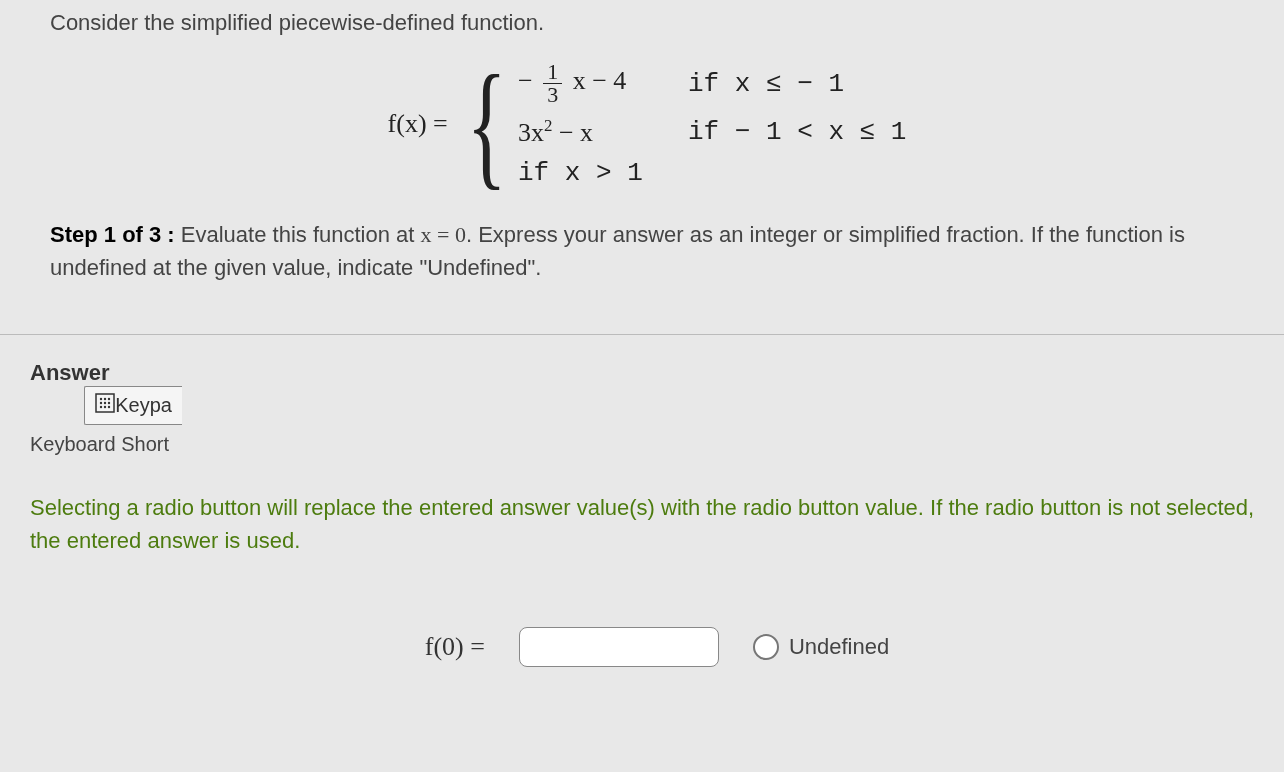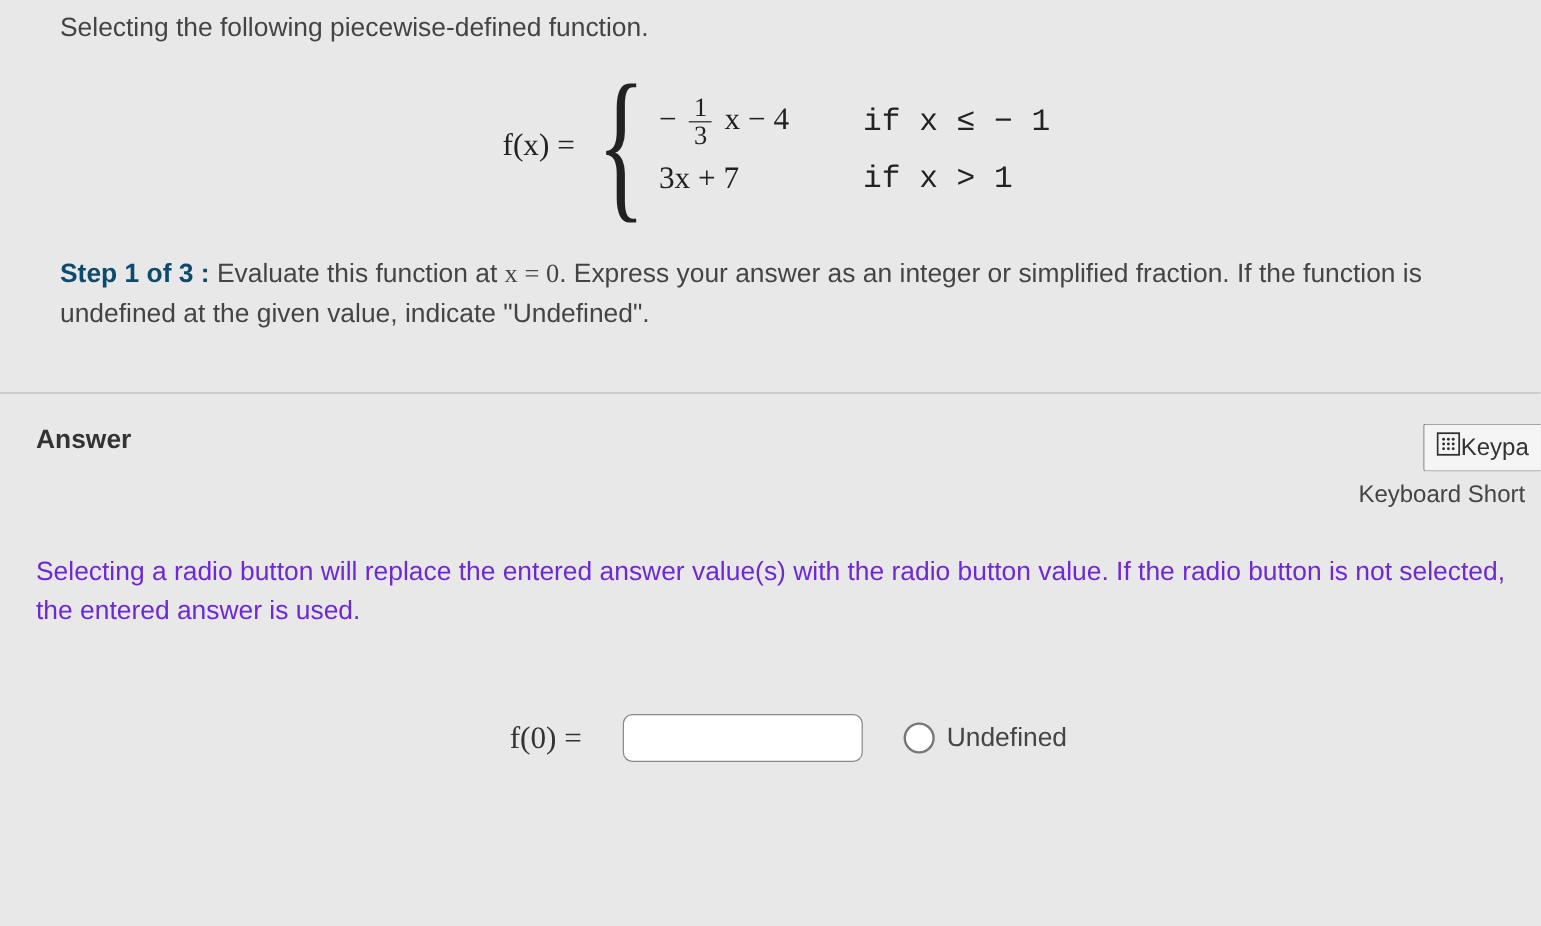--- a/index.html
+++ b/index.html
@@ -68,32 +68,33 @@
     vertical-align: middle;
     margin: 0 4px;
   }
   .frac .num { border-bottom: 1.5px solid #222; padding: 0 4px; }
   .frac .den { padding: 0 4px; }
   .step-text {
     font-size: 22px;
     color: #444;
     line-height: 1.5;
   }
-  .step-text b { font-weight: 700; color: #0c4a6e; }
+  .step-text b { font-weight: 700; color: #000000; }
   .divider {
     border-top: 1px solid #bbb;
     margin: 30px 0 0 0;
   }
   .answer-section {
     padding: 25px 0 0 30px;
   }
   .answer-header-row {
     display: flex;
     justify-content: space-between;
     align-items: flex-start;
+    flex-direction: column;
   }
   .answer-label {
     font-size: 22px;
     font-weight: 700;
     color: #333;
   }
   .right-tools {
     display: flex;
     flex-direction: column;
     align-items: flex-end;
@@ -116,21 +117,21 @@
   .keypad-icon {
     display: inline-block;
   }
   .kb-short {
     font-size: 20px;
     color: #444;
     padding-right: 13px;
   }
   .instruction {
     font-size: 22px;
-    color: #6d28d9;
+    color: #4d7c0f;
     line-height: 1.5;
     margin: 35px 0 0 0;
     padding-right: 20px;
   }
   .answer-input-row {
     display: flex;
     justify-content: center;
     align-items: center;
     gap: 34px;
     margin-top: 70px;
@@ -161,40 +162,45 @@
     border-radius: 50%;
     display: inline-block;
     background: #fff;
   }
   sup { font-size: 0.65em; vertical-align: super; }
 </style>
 </head>
 <body>
 
 <div class="question-top">
-  <div class="intro">Selecting the following piecewise-defined function.</div>
+  <div class="intro">Consider the simplified piecewise-defined function.</div>
 
   <div class="math-block">
     <div class="piecewise">
       <span>f(x)  =</span>
       <span class="brace">{</span>
       <div class="cases">
         <div class="case-row">
           <span class="expr">
             <span>−</span>
             <span class="frac">
               <span class="num">1</span>
               <span class="den">3</span>
             </span>
             <span>x − 4</span>
           </span>
           <span class="cond">if  x  ≤  − 1</span>
         </div>
         <div class="case-row">
-          <span class="expr">3x + 7</span>
+          <span class="expr">
+            <span>3x</span><sup>2</sup><span> − x</span>
+          </span>
+          <span class="cond">if  − 1  &lt;  x  ≤  1</span>
+        </div>
+        <div class="case-row">
           <span class="cond">if  x  &gt;  1</span>
         </div>
       </div>
     </div>
   </div>
 
   <div class="step-text">
     <b>Step 1 of 3 :</b><span>  Evaluate this function at </span><span style="font-family:'Cambria Math','Times New Roman',serif;">x  =  0</span><span>. Express your answer as an integer or simplified fraction. If the function is undefined at the given value, indicate "Undefined".</span>
   </div>
 </div>

